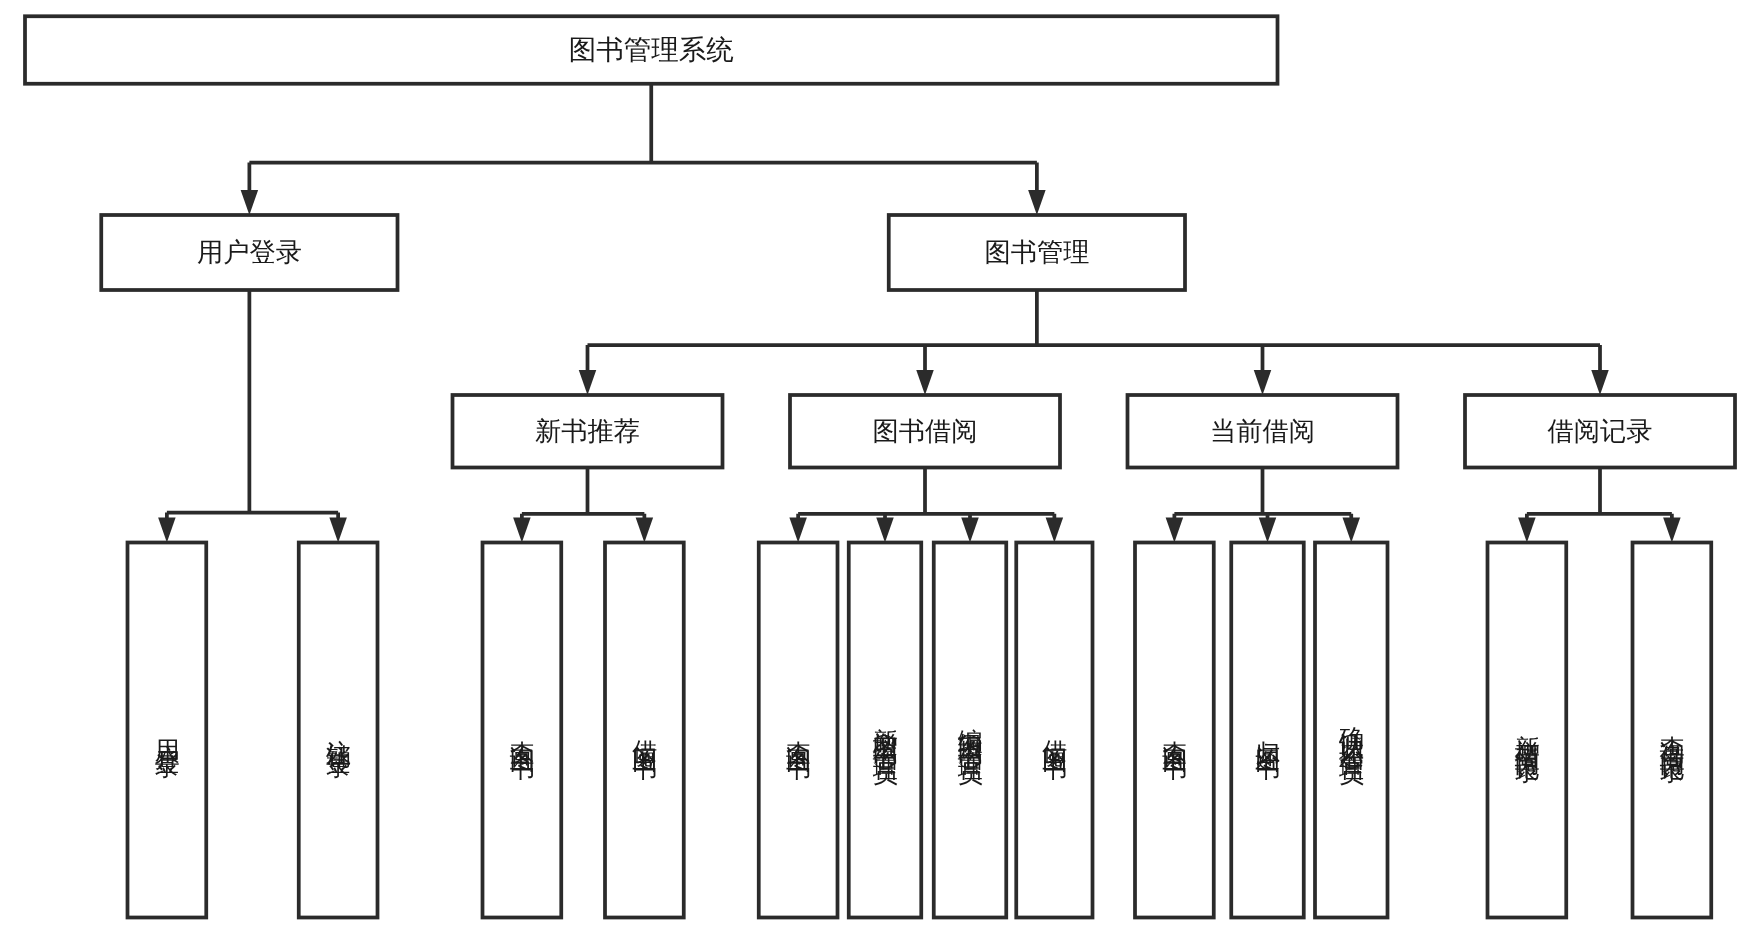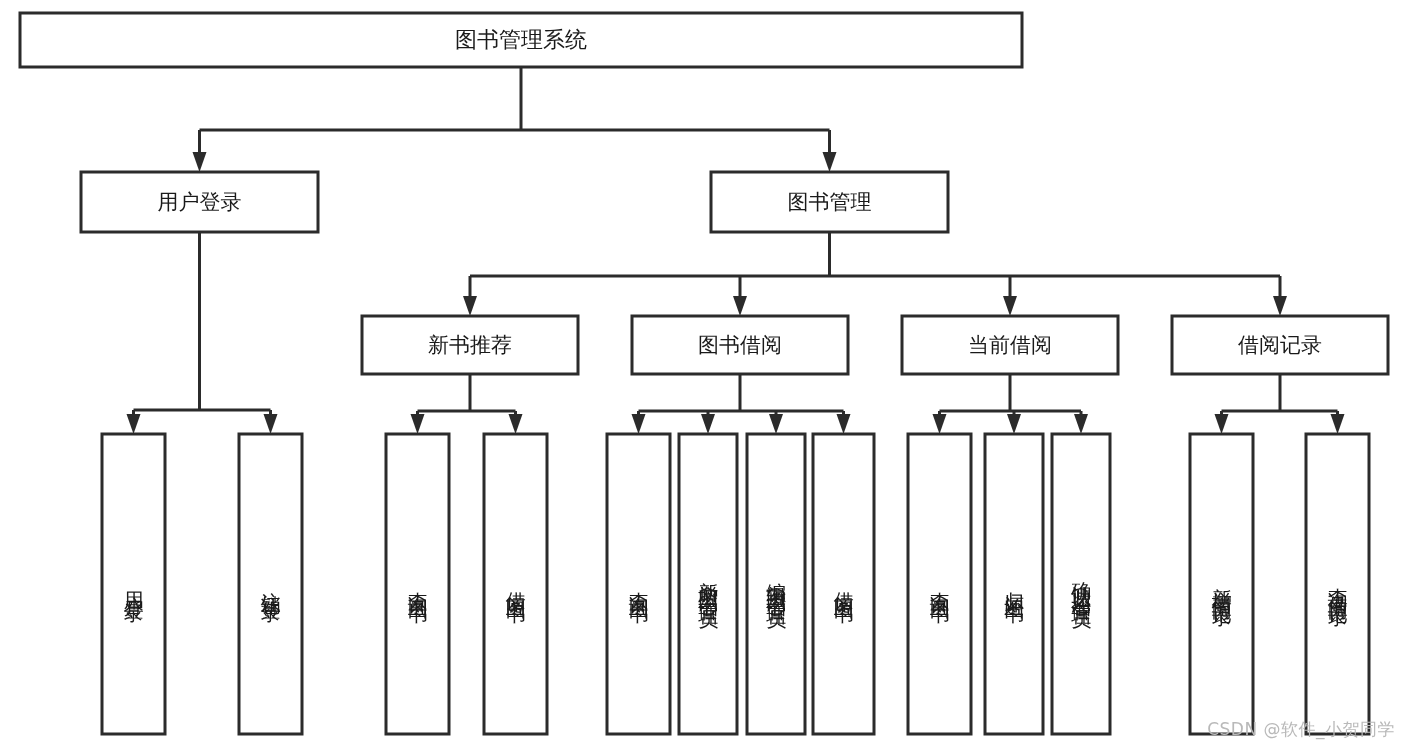--- a/index.html
+++ b/index.html
@@ -225,14 +225,13 @@
       <div class="leaf-label" style="left: 679px; top: 434px; width: 58px; height: 300px;">新增图书（管理员）</div>
       <div class="leaf-label" style="left: 747px; top: 434px; width: 58px; height: 300px;">编辑图书（管理员）</div>
       <div class="leaf-label" style="left: 813px; top: 434px; width: 61px; height: 300px;">借阅图书</div>
       <div class="leaf-label" style="left: 908px; top: 434px; width: 63px; height: 300px;">查询图书</div>
       <div class="leaf-label" style="left: 985px; top: 434px; width: 58px; height: 300px;">归还图书</div>
       <div class="leaf-label" style="left: 1052px; top: 434px; width: 58px; height: 300px;">确认归还（管理员）</div>
       <div class="leaf-label" style="left: 1190px; top: 434px; width: 63px; height: 300px;">新增借阅记录</div>
       <div class="leaf-label" style="left: 1306px; top: 434px; width: 63px; height: 300px;">查询借阅记录</div>
     </div>
 
-  <div class="watermark">CSDN @软件_小贺同学</div>
 </div>
 
 </body></html>

